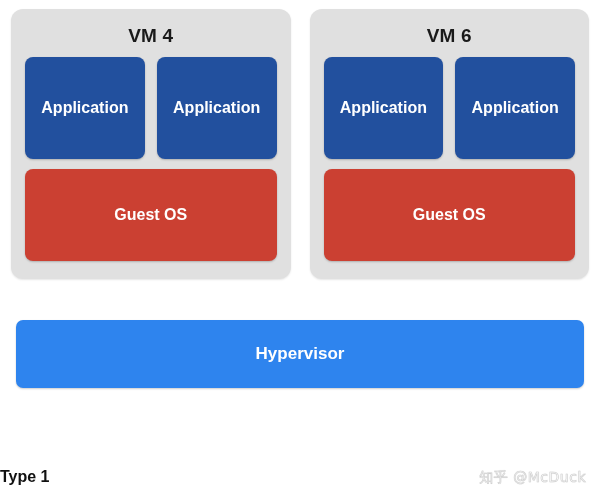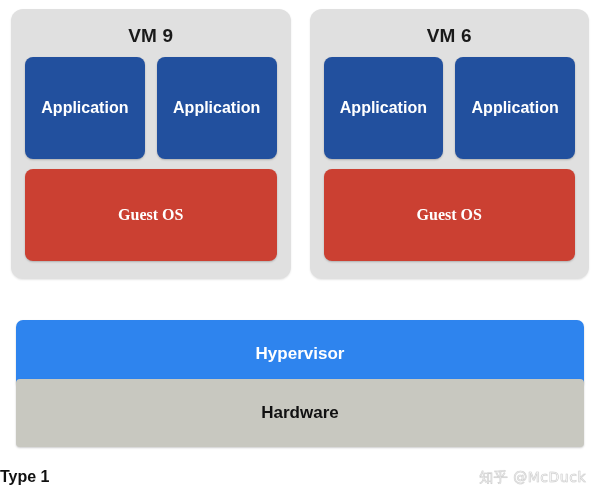--- a/index.html
+++ b/index.html
@@ -72,21 +72,20 @@
     height: 92px;
     background: #cb4032;
     border-radius: 8px;
     display: flex;
     align-items: center;
     justify-content: center;
     color: #ffffff;
     font-size: 16px;
     font-weight: bold;
     box-shadow: 0 1px 2px rgba(0,0,0,0.22);
-    font-family: Liberation Serif, serif;
   }
 
   
   .bar {
     position: absolute;
     left: 16px;
     width: 568px;
     border-radius: 7px;
     display: flex;
     align-items: center;
@@ -138,39 +137,38 @@
   }
 </style>
 </head>
 <body>
 
 <div class="stage">
 
   <div class="vm-row">
 
     <div class="vm-box">
-      <div class="vm-title">VM 9</div>
+      <div class="vm-title">VM 4</div>
       <div class="app-row">
         <div class="app-box">Application</div>
         <div class="app-box">Application</div>
       </div>
       <div class="guest-os">Guest OS</div>
     </div>
 
     <div class="vm-box">
       <div class="vm-title">VM 6</div>
       <div class="app-row">
         <div class="app-box">Application</div>
         <div class="app-box">Application</div>
       </div>
       <div class="guest-os">Guest OS</div>
     </div>
 
   </div>
 
   <div class="bar bar-hypervisor">Hypervisor</div>
-  <div class="bar bar-hardware">Hardware</div>
 
   <div class="caption">Type 1</div>
 
   <div class="watermark">知乎 @McDuck</div>
 
 </div>
 
 </body></html>

